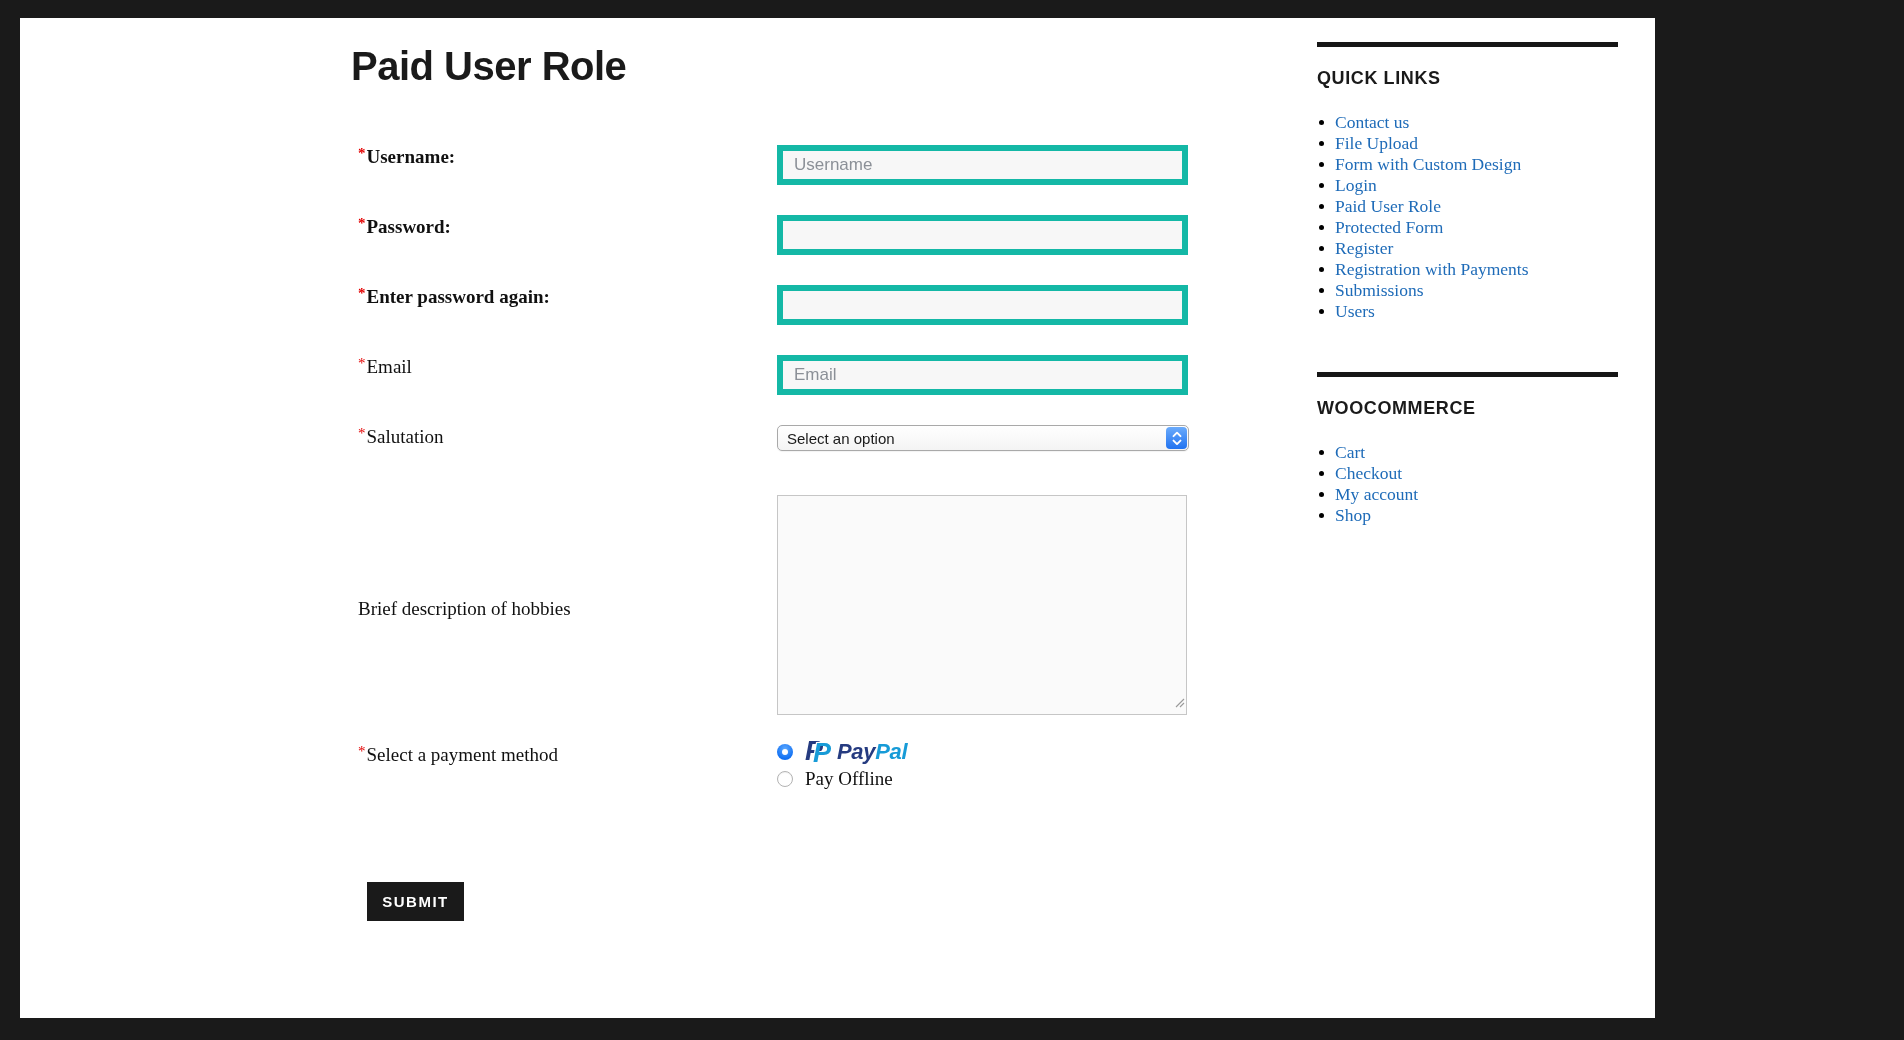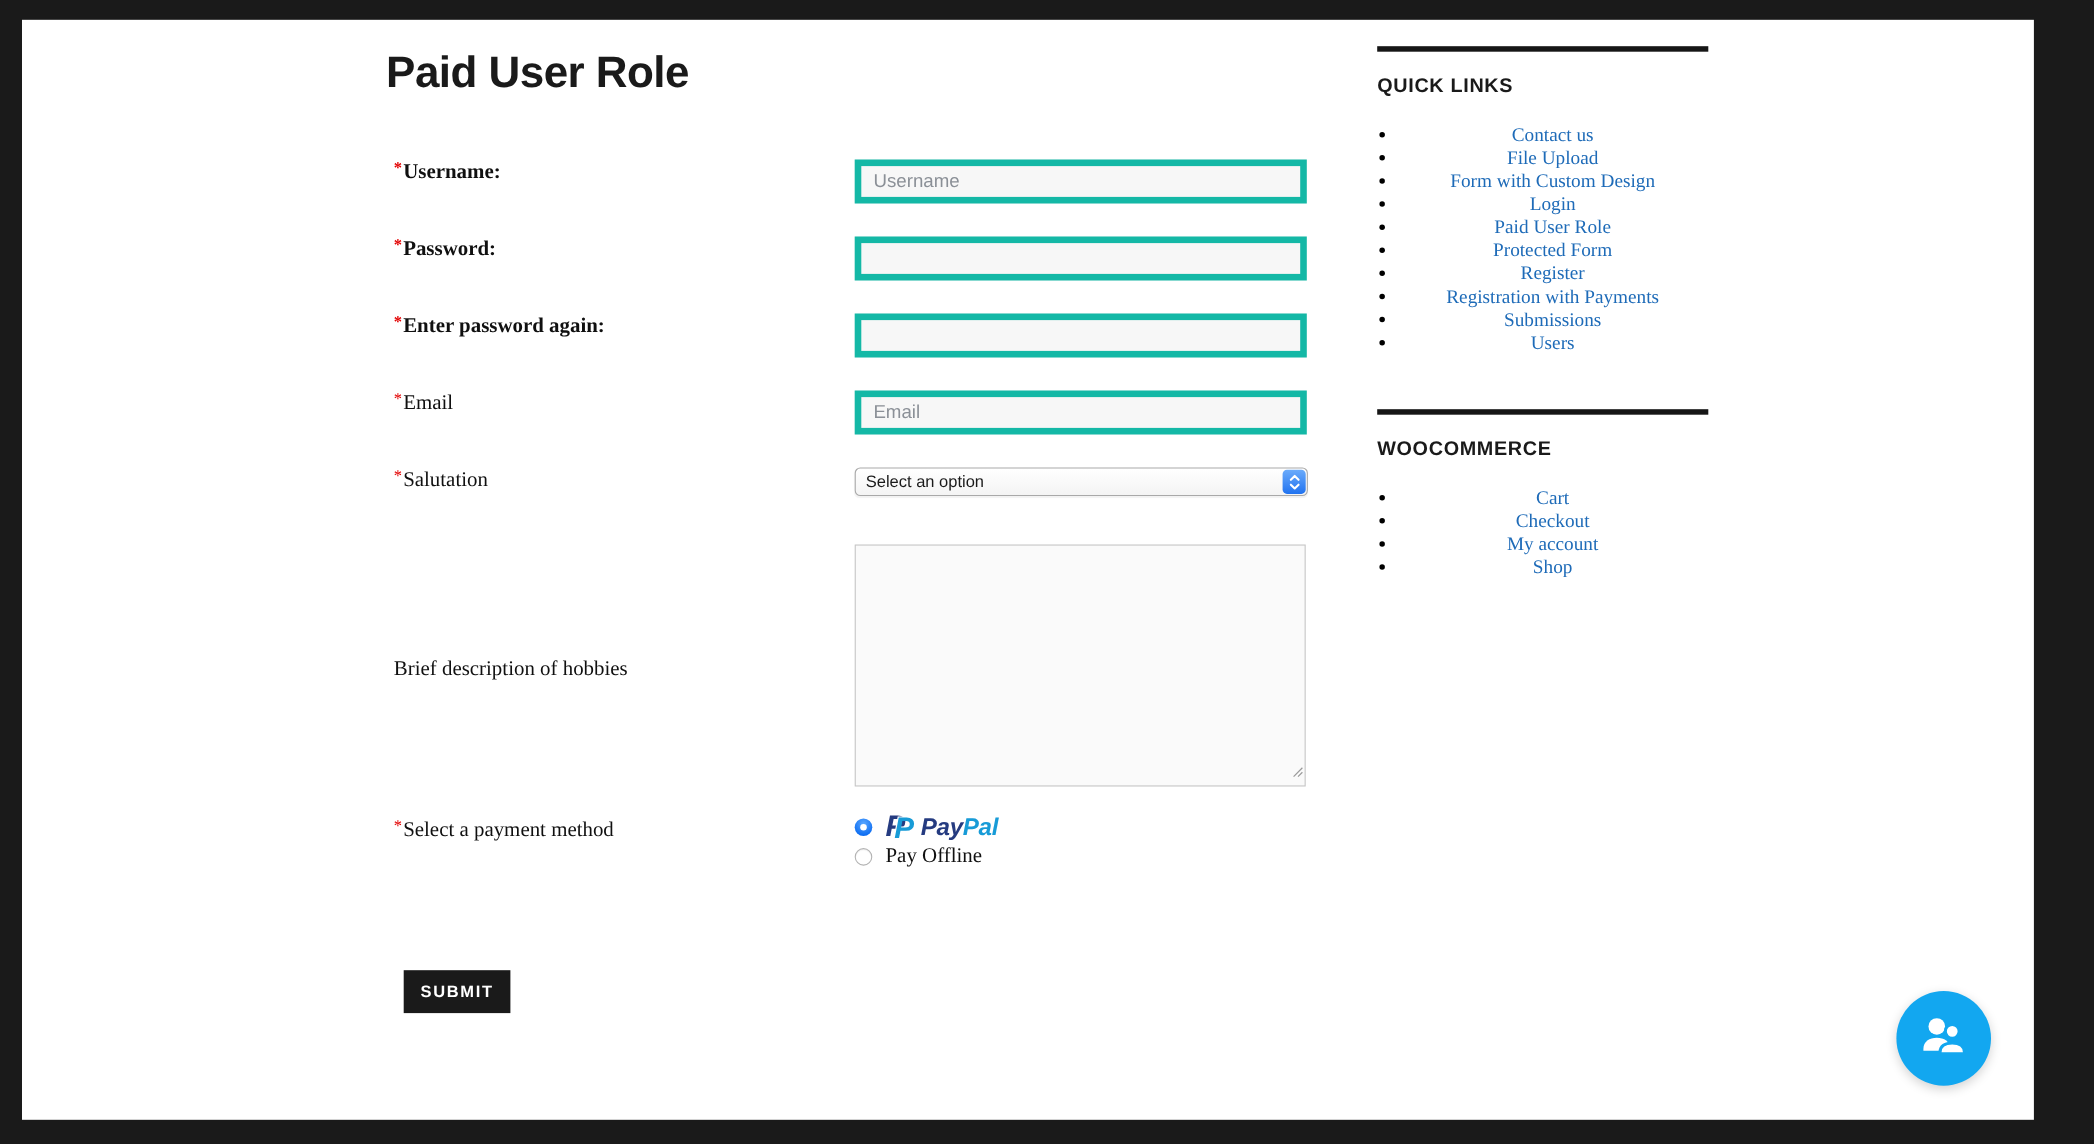--- a/index.html
+++ b/index.html
@@ -1,17 +1,17 @@
 <!DOCTYPE html>
 <html><head>
 <meta charset="utf-8">
 <style>
   * { margin:0; padding:0; box-sizing:border-box; }
   html,body { width:1904px; height:1040px; background:#1a1a1a; font-family:"Liberation Sans",sans-serif; }
-  .page { position:absolute; left:20px; top:18px; width:1829px; height:1000px; background:#ffffff; overflow:hidden; }
+  .page { position:absolute; left:20px; top:18px; width:1635px; height:1000px; background:#ffffff; overflow:hidden; }
 
   
   .form-area { position:absolute; left:338px; top:24px; width:880px; }
   .page-title { margin:0 0 55px -7px; font-family:"Liberation Sans",sans-serif; font-weight:800;
                 font-size:40px; line-height:48px; letter-spacing:-0.5px; color:#1a1a1a; }
 
   .row { display:flex; align-items:flex-start; min-height:40px; margin-bottom:30px; }
   .row-label { width:419px; font-family:"Liberation Serif",serif; font-size:19px; line-height:1.3; color:#101010; }
   .row-label.bold { font-weight:700; }
   .req { color:#e30000; font-size:15px; position:relative; top:-5px; margin-right:1px; font-family:"Liberation Serif",serif; }
@@ -49,28 +49,28 @@
   .pp-p2 { left:8px; top:2px; color:#179bd7; text-shadow:-1px -1px 0 #fff; }
   .pp-text { font-family:"Liberation Sans",sans-serif; font-style:italic; font-weight:700; font-size:22px; letter-spacing:-0.3px;text-align:right; }
   .pp-pay { color:#253b80; } .pp-pal { color:#179bd7; }
   .pay-offline-label { font-family:"Liberation Serif",serif; font-size:19px; color:#101010; }
 
   .submit-btn { display:block; margin:88px 0 0 9px; width:97px; height:39px; background:#1a1a1a; color:#fff;
                 border:none; font-family:"Liberation Sans",sans-serif; font-weight:700; font-size:15px;
                 letter-spacing:1.5px; cursor:pointer; }
 
   
-  .sidebar { position:absolute; left:1232px; top:24px; width:301px; }
+  .sidebar { position:absolute; left:1297px; top:24px; width:301px; }
   .side-rule { height:5px; background:#161616; }
   .side-rule.second { margin-top:50px; }
   .side-title { margin-top:20px; font-family:"Liberation Sans",sans-serif; font-weight:800; font-size:18px;
                 line-height:22px; letter-spacing:0.6px; color:#1a1a1a; }
   .side-list { margin-top:23px; list-style:none; }
   .side-list li { position:relative; padding-left:18px; font-family:"Liberation Serif",serif;
-                  font-size:17.5px; line-height:21px;text-align:center; }
+                  font-size:17.5px; line-height:21px; }
   .side-list li::before { content:''; position:absolute; left:2px; top:8px; width:5px; height:5px;
                           border-radius:50%; background:#000; }
   .side-list a { color:#1e6bb8; text-decoration:none; cursor:pointer; }
 
   
   .fab { position:absolute; left:1704px; top:883px; width:86px; height:86px; border-radius:50%;
          background:#12a7f0; display:flex; align-items:center; justify-content:center; cursor:pointer;
          box-shadow:0 3px 10px rgba(0,0,0,0.18); }
 </style>
 </head>

